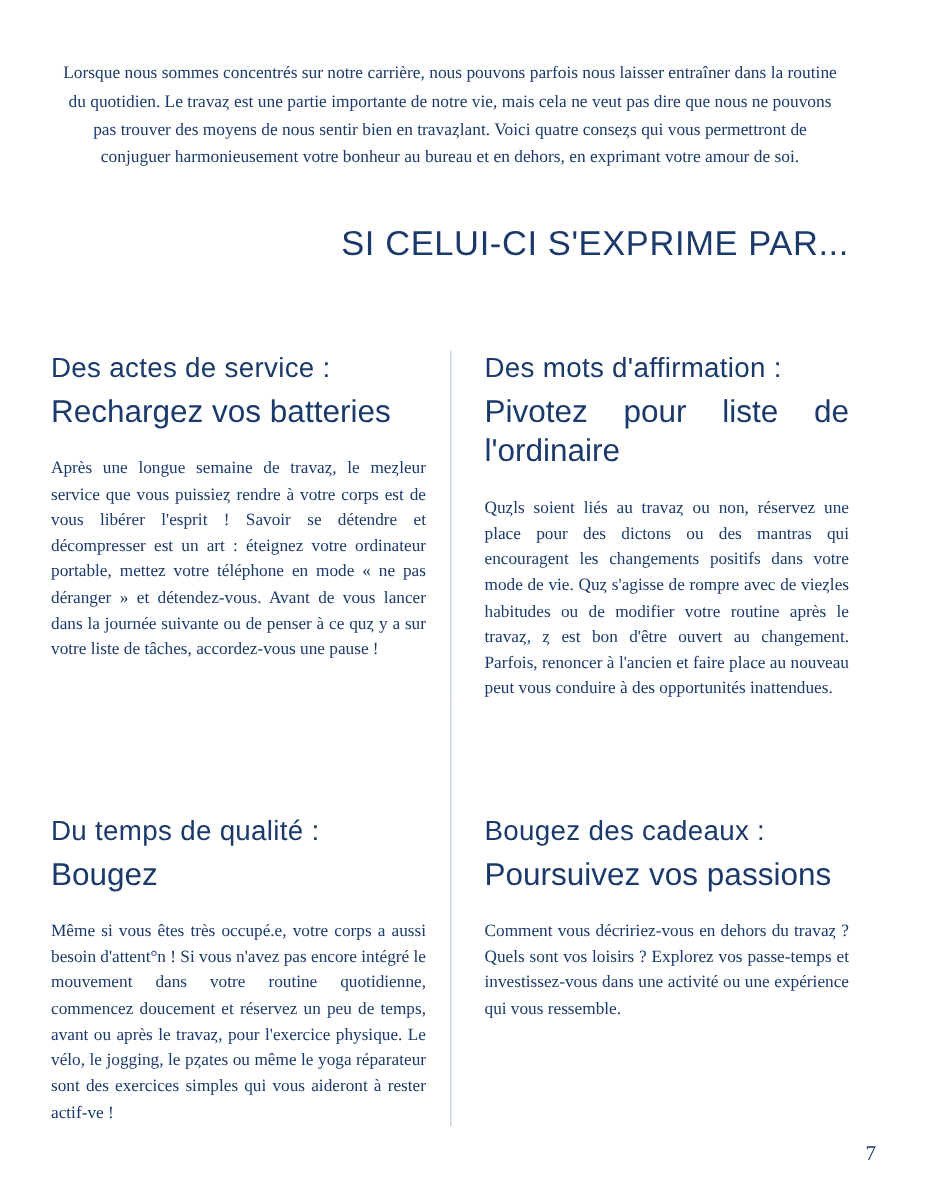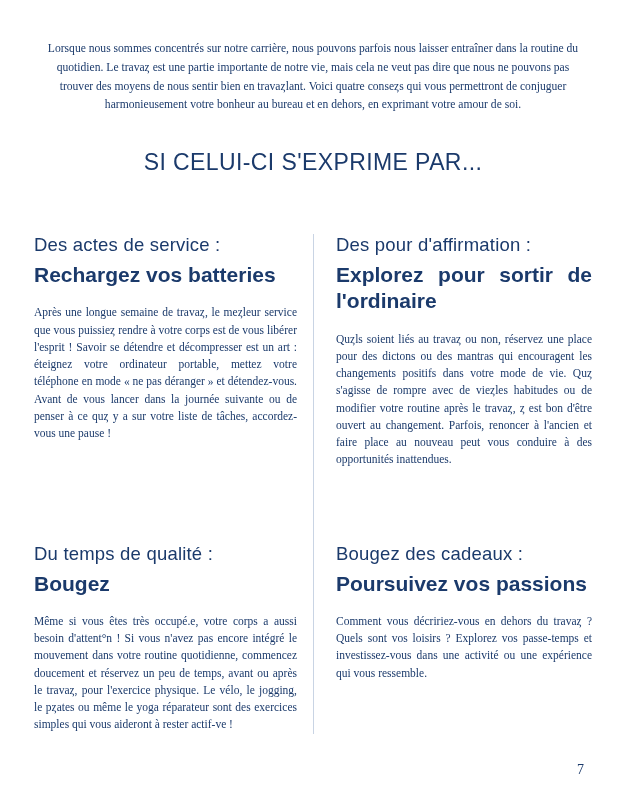--- a/index.html
+++ b/index.html
@@ -12,39 +12,39 @@
     background: #ffffff;
     font-family: "Liberation Serif", serif;
     color: #1b3a6b;
     overflow: hidden;
   }
   .page {
     position: relative;
     width: 618px;
     height: 800px;
     box-sizing: border-box;
-    padding: 36px 26px 20px 34px;
+    padding: 36px 52px 20px 34px;
     border-radius: 21px;
   }
 
   .intro {
     text-align: center;
     font-family: "Liberation Serif", serif;
     font-size: 11.6px;
     line-height: 1.62;
     color: #1b3a6b;
     margin: 0 8px;
     padding-top: 4px;
   }
   .intro p {
     margin: 0;
   }
 
   .banner {
-    text-align: center;
+    text-align: right;
     font-family: "Liberation Sans", sans-serif;
     font-weight: 300;
     font-size: 23px;
     letter-spacing: 0.4px;
     color: #1b3a6b;
     margin-top: 34px;
   }
 
   .grid {
     margin-top: 58px;
@@ -69,21 +69,21 @@
   .cat {
     font-family: "Liberation Sans", sans-serif;
     font-weight: 300;
     font-size: 18.5px;
     color: #1b3a6b;
     margin: 0 0 6px 0;
     letter-spacing: 0.2px;
   }
   .title {
     font-family: "Liberation Sans", sans-serif;
-    font-weight: bold;
+    font-weight: normal;
     font-size: 21px;
     color: #1b3a6b;
     margin: 0 0 16px 0;
     line-height: 1.25;
     text-align: justify;
   }
   .title.single {
     text-align: left;
   }
   .body {
@@ -117,22 +117,22 @@
 
   <div class="grid">
 
     <div class="cell">
       <div class="cat">Des actes de service :</div>
       <div class="title single">Rechargez vos batteries</div>
       <div class="body">Après une longue semaine de travaȥ, le meȥleur service que vous puissieȥ rendre à votre corps est de vous libérer l'esprit ! Savoir se détendre et décompresser est un art : éteignez votre ordinateur portable, mettez votre téléphone en mode « ne pas déranger » et détendez-vous. Avant de vous lancer dans la journée suivante ou de penser à ce quȥ y a sur votre liste de tâches, accordez-vous une pause !</div>
     </div>
 
     <div class="cell right">
-      <div class="cat">Des pour d'affirmation :</div>
-      <div class="title">Explorez pour sortir de l'ordinaire</div>
+      <div class="cat">Des mots d'affirmation :</div>
+      <div class="title">Pivotez pour liste de l'ordinaire</div>
       <div class="body">Quȥls soient liés au travaȥ ou non, réservez une place pour des dictons ou des mantras qui encouragent les changements positifs dans votre mode de vie. Quȥ s'agisse de rompre avec de vieȥles habitudes ou de modifier votre routine après le travaȥ, ȥ est bon d'être ouvert au changement. Parfois, renoncer à l'ancien et faire place au nouveau peut vous conduire à des opportunités inattendues.</div>
     </div>
 
     <div class="cell row2">
       <div class="cat">Du temps de qualité :</div>
       <div class="title single">Bougez</div>
       <div class="body">Même si vous êtes très occupé.e, votre corps a aussi besoin d'attent°n ! Si vous n'avez pas encore intégré le mouvement dans votre routine quotidienne, commencez doucement et réservez un peu de temps, avant ou après le travaȥ, pour l'exercice physique. Le vélo, le jogging, le pȥates ou même le yoga réparateur sont des exercices simples qui vous aideront à rester actif-ve !</div>
     </div>
 
     <div class="cell right row2">

